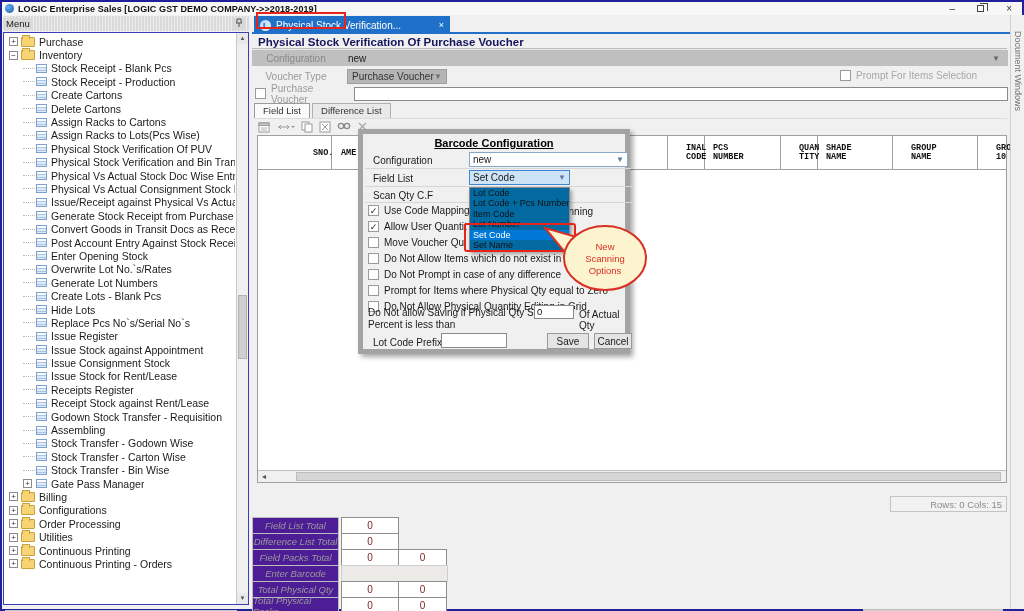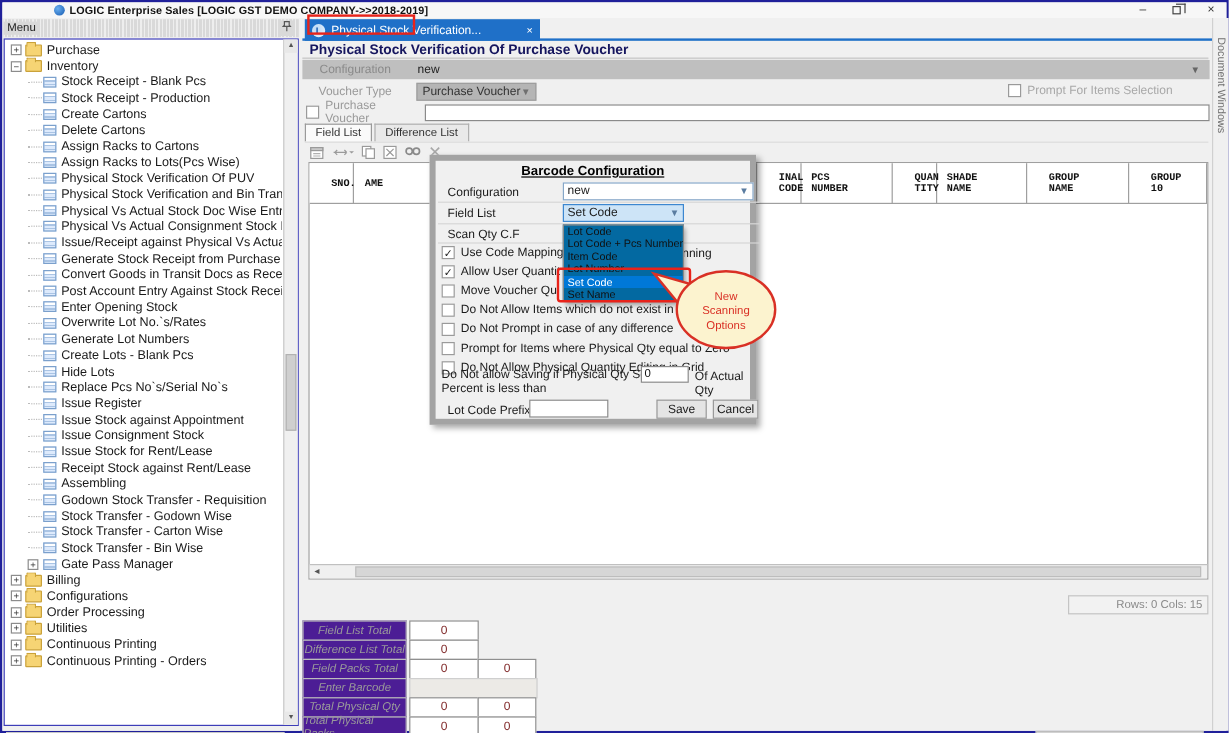--- a/index.html
+++ b/index.html
@@ -1,21 +1,21 @@
 <!DOCTYPE html>
 <html><head>
 <meta charset="utf-8">
 <style>
   *{margin:0;padding:0;box-sizing:border-box;}
   html,body{width:1024px;height:611px;overflow:hidden;}
   body{font-family:"Liberation Sans",sans-serif;background:#fff;position:relative;-webkit-font-smoothing:antialiased;}
   #app{position:absolute;left:0;top:0;width:1024px;height:611px;border:2px solid #20209a;background:#f0f0f0;}
 
   
-  .titlebar{position:absolute;left:0;top:0;width:1020px;height:13px;background:#f7f7f7;display:flex;align-items:center;font-size:9px;color:#111;padding-left:40px;}
+  .titlebar{position:absolute;left:0;top:0;width:1020px;height:13px;background:#f7f7f7;display:flex;align-items:center;font-size:9px;color:#111;}
   .app-logo{width:9px;height:9px;border-radius:50%;background:radial-gradient(circle at 35% 35%,#6ab0f0,#1458b0);margin:0 4px 0 3px;flex:0 0 auto;}
   .title-text{font-weight:bold;letter-spacing:.1px;}
   .win-controls{margin-left:auto;display:flex;align-items:center;gap:22px;padding-right:10px;color:#333;}
   .wc{font-size:10px;line-height:10px;cursor:default;}
   .wc-restore{width:7px;height:7px;border:1px solid #444;position:relative;}
   .wc-restore:before{content:"";position:absolute;left:2px;top:-3px;width:7px;height:7px;border:1px solid #444;border-bottom:none;border-left:none;}
 
   
   .left-panel{position:absolute;left:0;top:13px;width:248px;height:594px;background:#f0f0f0;}
   .menu-hdr{position:absolute;left:1px;top:1px;width:246px;height:15px;background:#d9d9d9;background-image:repeating-linear-gradient(90deg,rgba(255,255,255,.55) 0 1px,rgba(0,0,0,0) 1px 3px);display:flex;align-items:center;font-size:9.5px;color:#222;}
@@ -64,21 +64,21 @@
   .pv-input{margin-left:8px;width:660px;height:14px;background:#fff;border:1px solid #8a8a8a;}
   .subtabs{position:absolute;left:2px;top:88px;height:15px;display:flex;font-size:9.5px;}
   .subtab{padding:1px 8px 0;border:1px solid #b0b0b0;border-bottom:none;background:#e9e9e9;color:#333;margin-right:2px;}
   .subtab.active{background:#fafafa;font-weight:normal;border-color:#9a9a9a;}
   .toolbar{position:absolute;left:2px;top:103px;width:753px;height:16px;background:#f0f0f0;display:flex;align-items:center;gap:6px;padding-left:4px;border-top:1px solid #dcdcdc;}
   .tbi{color:#9a9a9a;display:flex;align-items:center;}
 
   
   .grid{position:absolute;left:5px;top:120px;width:750px;height:348px;background:#fff;border:1px solid #9f9f9f;}
   .grid-header{position:absolute;left:0;top:0;width:748px;height:34px;background:#fff;border-bottom:1px solid #9f9f9f;}
-  .gcol{position:absolute;top:0;height:34px;border-right:1px solid #9f9f9f;font-family:"Liberation Mono",monospace;font-size:8.5px;font-weight:bold;color:#111;display:flex;align-items:center;padding:1px 18px;white-space:pre-line;line-height:9px;}
+  .gcol{position:absolute;top:0;height:34px;border-right:1px solid #9f9f9f;font-family:"Liberation Mono",monospace;font-size:8.5px;font-weight:bold;color:#111;display:flex;align-items:center;padding:1px 18px;white-space:pre-line;line-height:9px;margin-left:37px;}
   .grid-hscroll{position:absolute;left:0;bottom:0;width:748px;height:12px;background:#f0f0f0;border-top:1px solid #c0c0c0;}
   .grid-hscroll .arr{position:absolute;left:0;top:0;width:12px;height:11px;font-size:7px;color:#555;text-align:center;line-height:11px;}
   .grid-hscroll .thumb{position:absolute;left:38px;top:1px;width:705px;height:9px;background:#d6d6d6;border:1px solid #bdbdbd;}
   .rowsbox{position:absolute;left:638px;top:481px;width:117px;height:16px;background:#f2f2f2;border:1px solid #c4c4c4;font-size:9.5px;color:#8a8a8a;display:flex;align-items:center;justify-content:flex-end;padding-right:4px;}
 
   
   .totals{position:absolute;left:0px;top:503px;}
   .trow2{display:flex;margin-top:-1px;}
   .tlab{width:87px;height:17px;background:#4c1d95;border:1px solid #bdbdbd;color:#9a9a9a;font-size:9.5px;display:flex;align-items:center;justify-content:center;font-style:italic;}
   .tval{width:58px;height:17px;background:#fff;border:1px solid #8f8f8f;margin-left:2px;color:#7a1f1f;font-size:10px;display:flex;align-items:center;justify-content:center;margin-top:0;}
@@ -275,31 +275,36 @@
             <span class="tlabel">Issue Consignment Stock</span>
           </div>
           <div class="trow lvl1">
             <span class="expsp"></span>
             <span class="doc-ic"></span>
             <span class="tlabel">Issue Stock for Rent/Lease</span>
           </div>
           <div class="trow lvl1">
             <span class="expsp"></span>
             <span class="doc-ic"></span>
+            <span class="tlabel">Receipts Register</span>
+          </div>
+          <div class="trow lvl1">
+            <span class="expsp"></span>
+            <span class="doc-ic"></span>
             <span class="tlabel">Receipt Stock against Rent/Lease</span>
           </div>
           <div class="trow lvl1">
             <span class="expsp"></span>
             <span class="doc-ic"></span>
+            <span class="tlabel">Godown Stock Transfer - Requisition</span>
+          </div>
+          <div class="trow lvl1">
+            <span class="expsp"></span>
+            <span class="doc-ic"></span>
             <span class="tlabel">Assembling</span>
-          </div>
-          <div class="trow lvl1">
-            <span class="expsp"></span>
-            <span class="doc-ic"></span>
-            <span class="tlabel">Godown Stock Transfer - Requisition</span>
           </div>
           <div class="trow lvl1">
             <span class="expsp"></span>
             <span class="doc-ic"></span>
             <span class="tlabel">Stock Transfer - Godown Wise</span>
           </div>
           <div class="trow lvl1">
             <span class="expsp"></span>
             <span class="doc-ic"></span>
             <span class="tlabel">Stock Transfer - Carton Wise</span>

